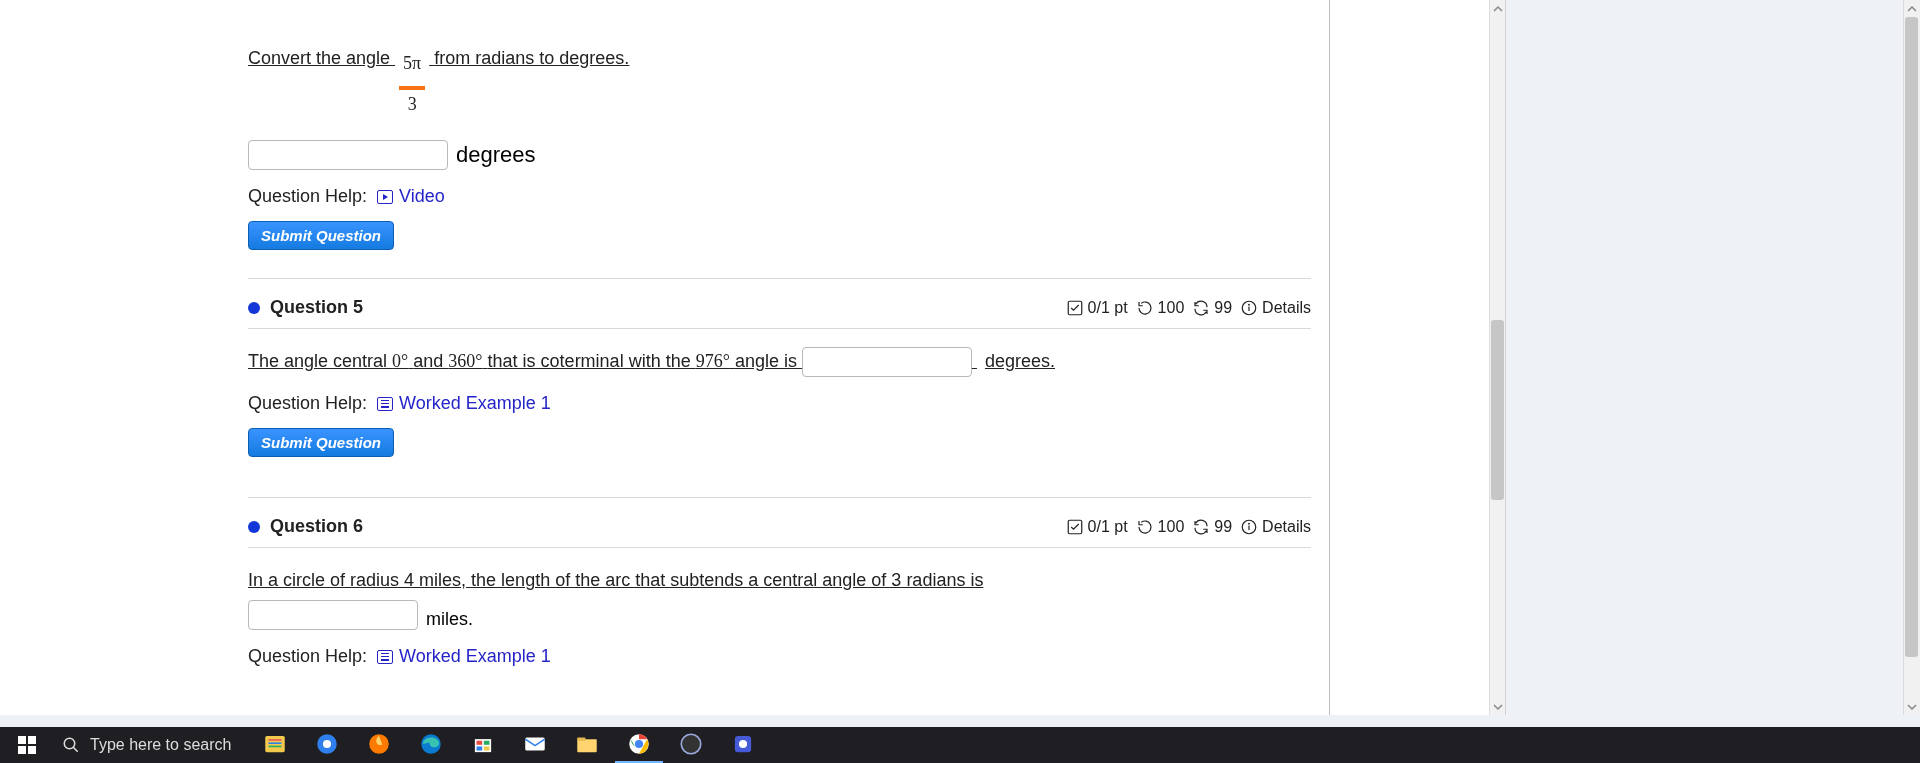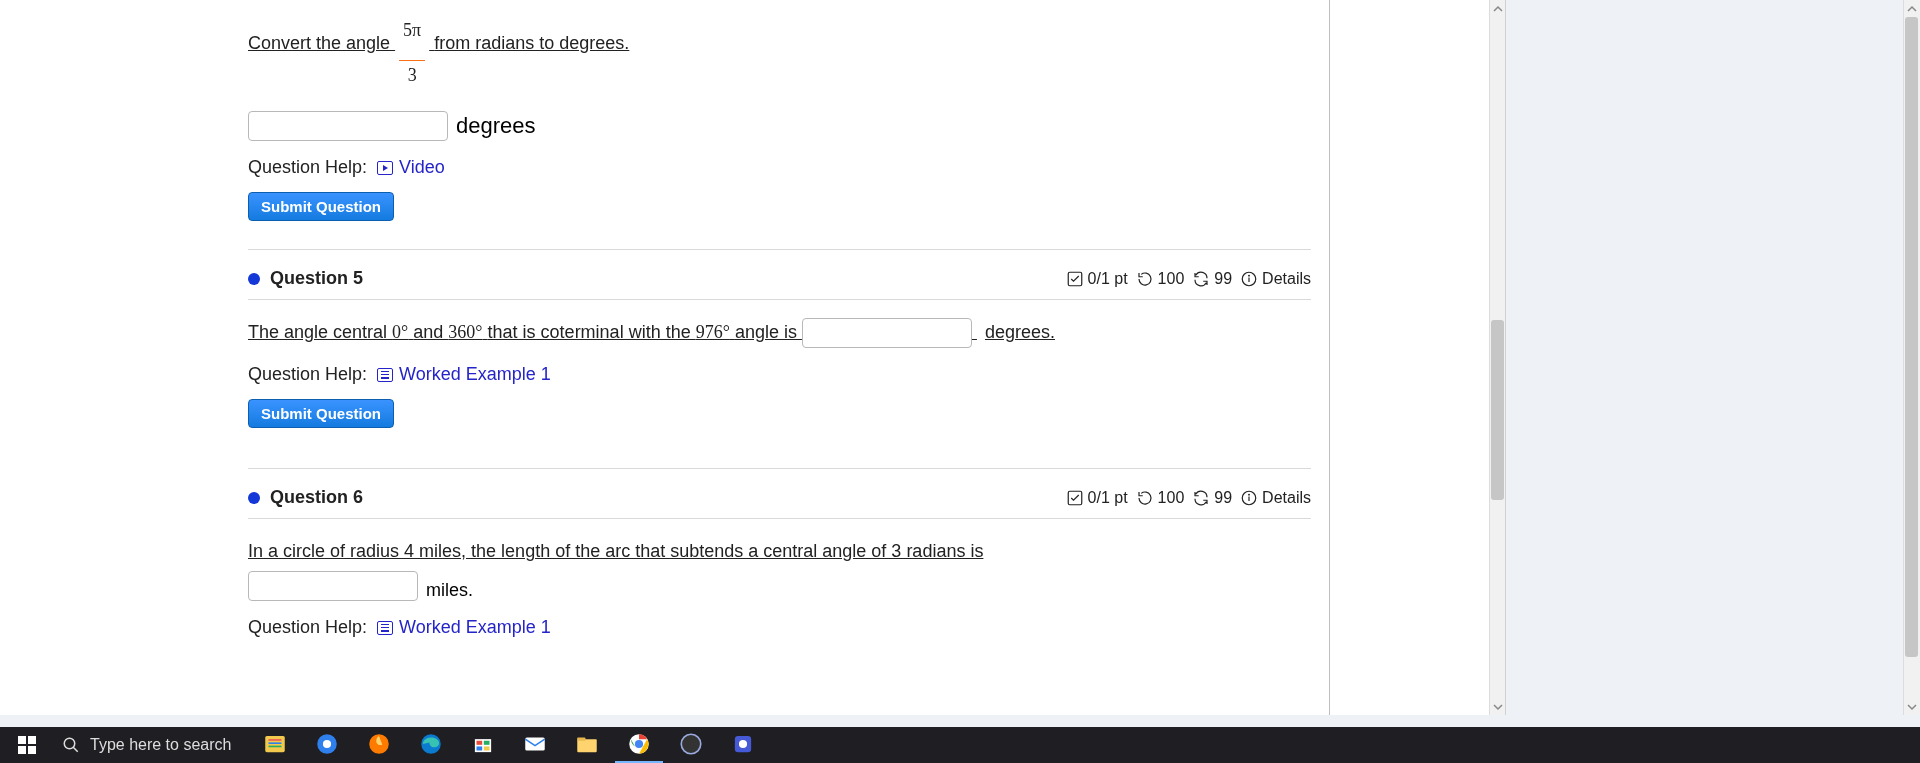--- a/index.html
+++ b/index.html
@@ -24,42 +24,42 @@
   .q-block { border-top: 1px solid #d9d9d9; padding: 14px 0 18px 0; }
   .q-header { display: flex; align-items: center; justify-content: space-between; padding: 4px 0 10px 0; border-bottom: 1px solid #d9d9d9; margin-bottom: 18px; }
   .q-title { display: flex; align-items: center; gap: 10px; font-weight: bold; font-size: 18px; color: #222; }
   .bullet { width: 12px; height: 12px; border-radius: 50%; background: #1438d8; display: inline-block; }
   .q-meta { display: flex; align-items: center; gap: 8px; font-size: 16px; color: #222; }
   .q-meta .seg { display: inline-flex; align-items: flex-start; gap: 4px; }
   .icon-sm { width: 18px; height: 18px; stroke: #222; stroke-width: 1.6; fill: none; }
 
   .q-body { font-size: 18px; color: #222; line-height: 28px; text-decoration: underline; }
   .frac-wrap { display: inline-block; vertical-align: middle; text-align: center; font-family: "Cambria Math", "Times New Roman", serif; font-size: 18px; padding: 0 4px; }
-  .frac-num { display: block; border-bottom: 1px solid #f97316; padding: 16px 4px; }
+  .frac-num { display: block; border-bottom: 4px solid #f97316; padding: 9px 4px; margin-top: 40px; }
   .frac-den { display: block; padding: 0 4px; }
   .mathdeg { font-family: "Cambria Math","Times New Roman",serif; }
 
   input.ans {
     font-size: 16px; padding: 4px 6px; border: 1px solid #b8b8b8; border-radius: 4px; width: 200px; height: 30px;
   }
   input.ans.sm { width: 170px; }
   input.ans.md { width: 170px; }
 
   .help-row { margin-top: 16px; font-size: 18px; color: #222; display: flex; align-items: center; gap: 10px; }
   .link { color: #2424c8; cursor: pointer; display: inline-flex; align-items: center; gap: 6px; }
   .icon-box { width: 16px; height: 14px; border: 1.5px solid #2424c8; border-radius: 2px; display: inline-flex; align-items: center; justify-content: center; }
   .tri { width: 0; height: 0; border-left: 5px solid #2424c8; border-top: 3px solid transparent; border-bottom: 3px solid transparent; }
   .doclines { width: 8px; height: 8px; display: flex; flex-direction: column; justify-content: space-between; }
   .doclines span { display:block; height:1.5px; background:#2424c8; }
 
   .submit-btn {
     margin-top: 14px;
     background: linear-gradient(#3a93ff,#147be0);
     color: #fff; font-weight: bold; font-family: inherit; font-size: 15px;
-    border: 1px solid #0c5fb0; border-radius: 4px; padding: 5px 12px; cursor: pointer;
+    border: 1px solid #0c5fb0; border-radius: 4px; padding: 5px 12px; cursor: pointer; font-style: italic;
   }
 
   
   .vscroll { position: absolute; top: 0; right: 0; width: 17px; height: 715px; background: #f1f1f1; border-left: 1px solid #dcdcdc; }
   .vthumb { position: absolute; right: 2px; width: 13px; background: #c6c6c6; border-radius: 3px; }
   .varrow { position: absolute; right: 0; width: 17px; height: 17px; display:flex; align-items:center; justify-content:center; }
   .varrow svg { width:10px; height:10px; }
 
   
   .taskbar {

